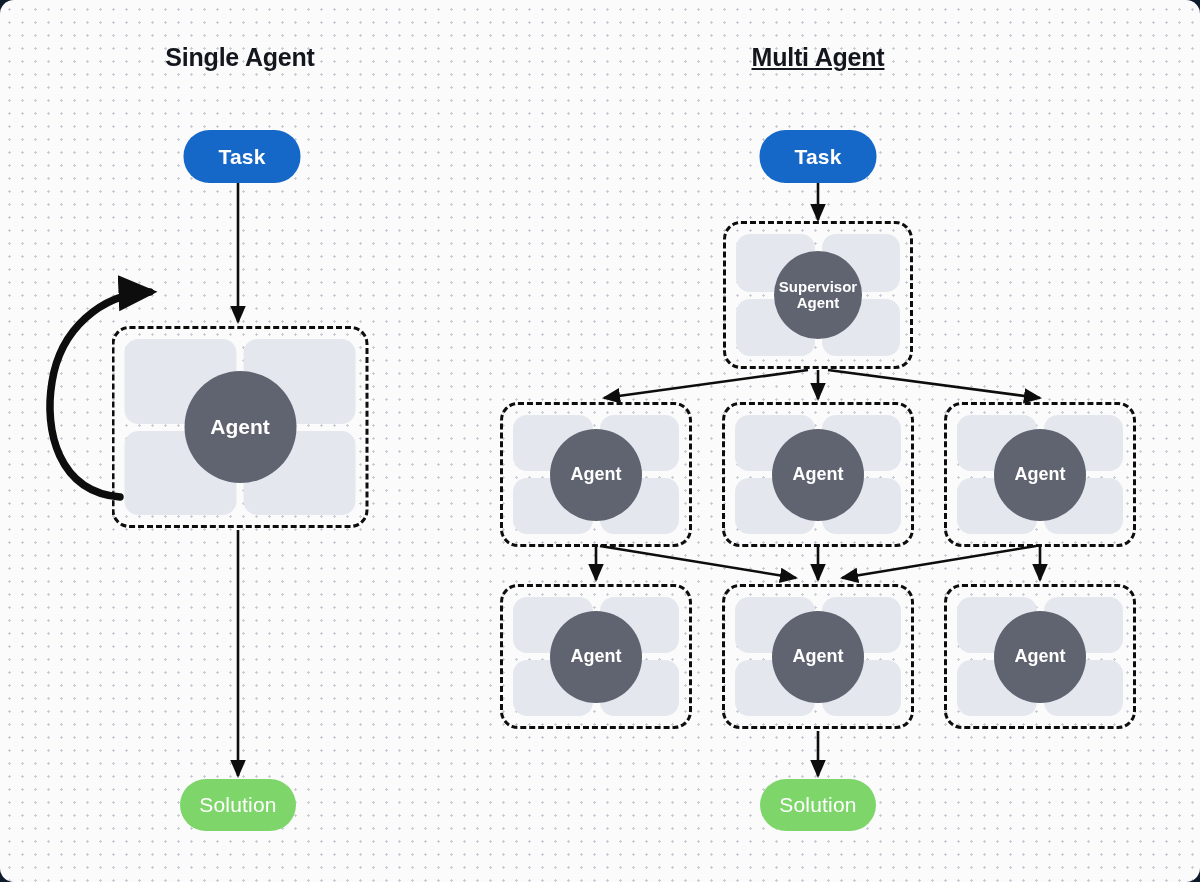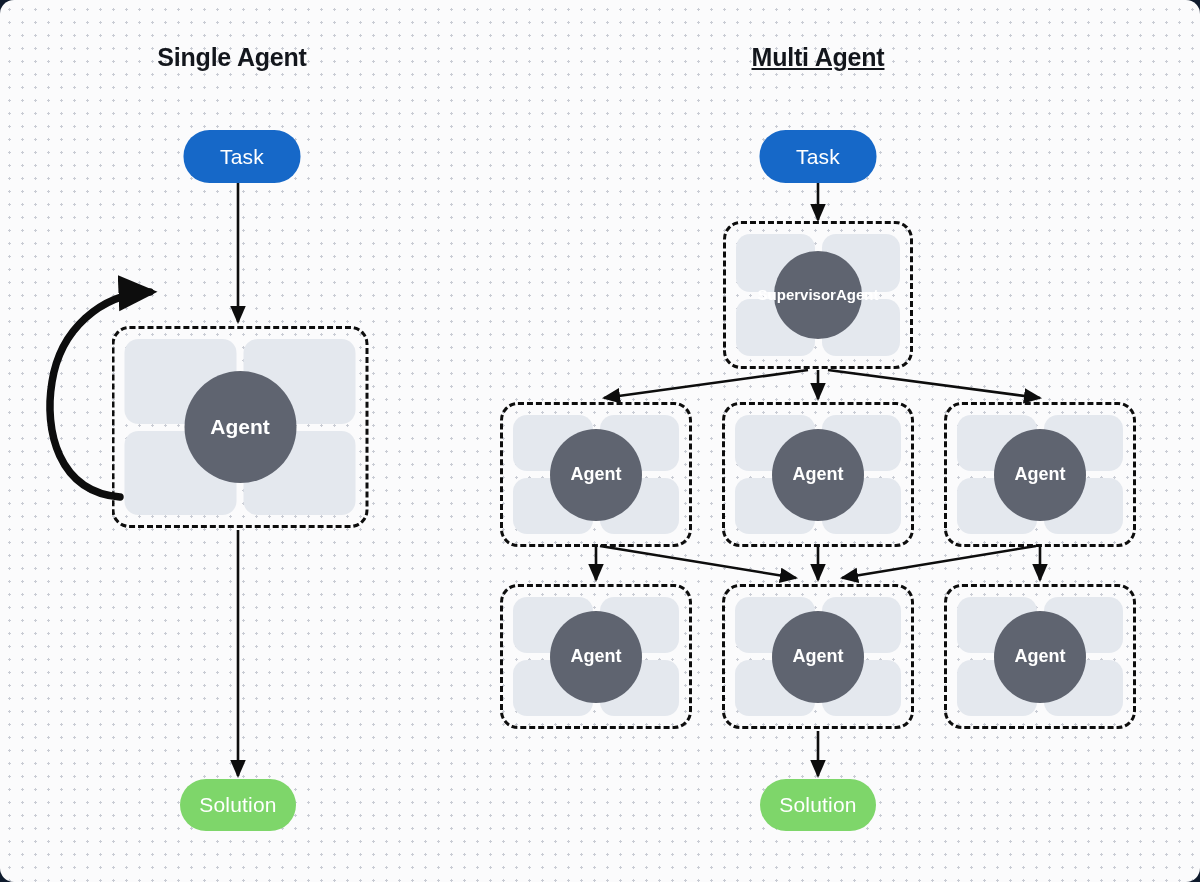--- a/index.html
+++ b/index.html
@@ -56,21 +56,21 @@
     align-items: center;
     justify-content: center;
     border-radius: 26px;
     color: #ffffff;
     font-size: 21px;
     font-weight: 400;
     letter-spacing: 0.2px;
     transform: translateX(-50%);
     box-sizing: border-box;
   }
-  .pill-task     { background: #1668c8; }
+  .pill-task     { background: #1668c8; font-weight: bold; }
   .pill-solution { background: #7ed66a; }
 
   
   .agent-node {
     position: absolute;
     box-sizing: border-box;
     border: 3px dashed #0d0d0d;
     border-radius: 18px;
     background: transparent;
     transform: translateX(-50%);
@@ -89,21 +89,21 @@
     border-radius: 14px;
   }
   .agent-circle {
     position: absolute;
     top: 50%;
     left: 50%;
     transform: translate(-50%, -50%);
     border-radius: 50%;
     background: #5f6470;
     display: flex;
-    flex-direction: row;
+    flex-direction: column;
     align-items: center;
     justify-content: center;
     color: #ffffff;
     font-weight: 700;
     line-height: 1.08;
     text-align: center;
   }
   .agent-circle.sz-lg   { width: 112px; height: 112px; font-size: 21px; }
   .agent-circle.sz-md   { width: 92px;  height: 92px;  font-size: 18px; }
   .agent-circle.sz-sup  { width: 88px;  height: 88px;  font-size: 15px; }
@@ -138,21 +138,21 @@
     <line x1="596" y1="546" x2="596" y2="580" stroke="#0d0d0d" stroke-width="2.6" marker-end="url(#ah)"></line>
     <line x1="818" y1="546" x2="818" y2="580" stroke="#0d0d0d" stroke-width="2.6" marker-end="url(#ah)"></line>
     <line x1="1040" y1="546" x2="1040" y2="580" stroke="#0d0d0d" stroke-width="2.6" marker-end="url(#ah)"></line>
 
     <line x1="600" y1="546" x2="796" y2="578" stroke="#0d0d0d" stroke-width="2.6" marker-end="url(#ah)"></line>
     <line x1="1036" y1="546" x2="842" y2="578" stroke="#0d0d0d" stroke-width="2.6" marker-end="url(#ah)"></line>
 
     <line x1="818" y1="731" x2="818" y2="776" stroke="#0d0d0d" stroke-width="2.6" marker-end="url(#ah)"></line>
   </svg>
 
-  <div class="col-title" style="left:232px; top:43px;">Single Agent</div>
+  <div class="col-title" style="left:240px; top:43px;">Single Agent</div>
   <div class="col-title" style="left:818px; top:43px;text-decoration:underline;">Multi Agent</div>
 
   <div class="pill pill-task" style="left:242px; top:130px; width:117px; height:53px;">Task</div>
 
   <div class="agent-node" style="left:240px; top:326px; width:257px; height:202px;">
     <div class="agent-grid">
       <div class="agent-tile"></div>
       <div class="agent-tile"></div>
       <div class="agent-tile"></div>
       <div class="agent-tile"></div>

